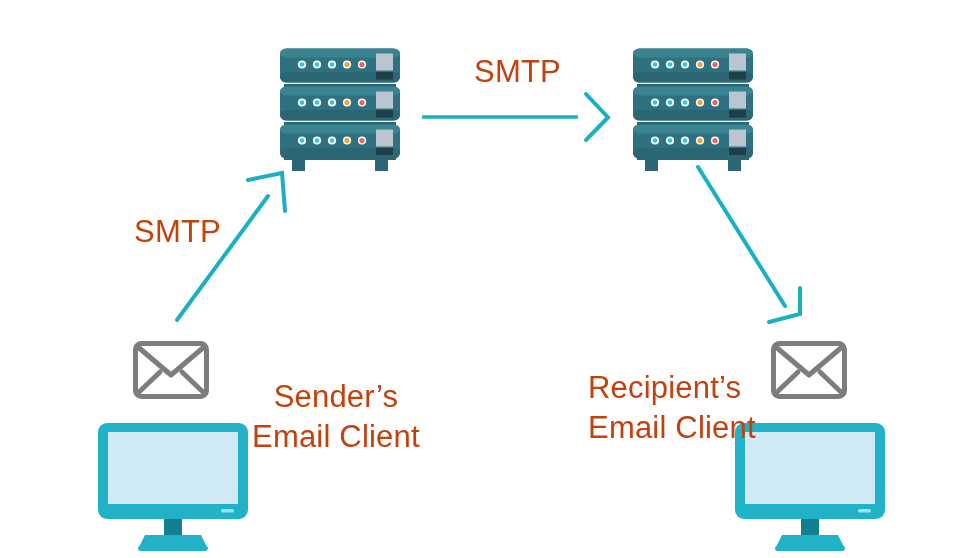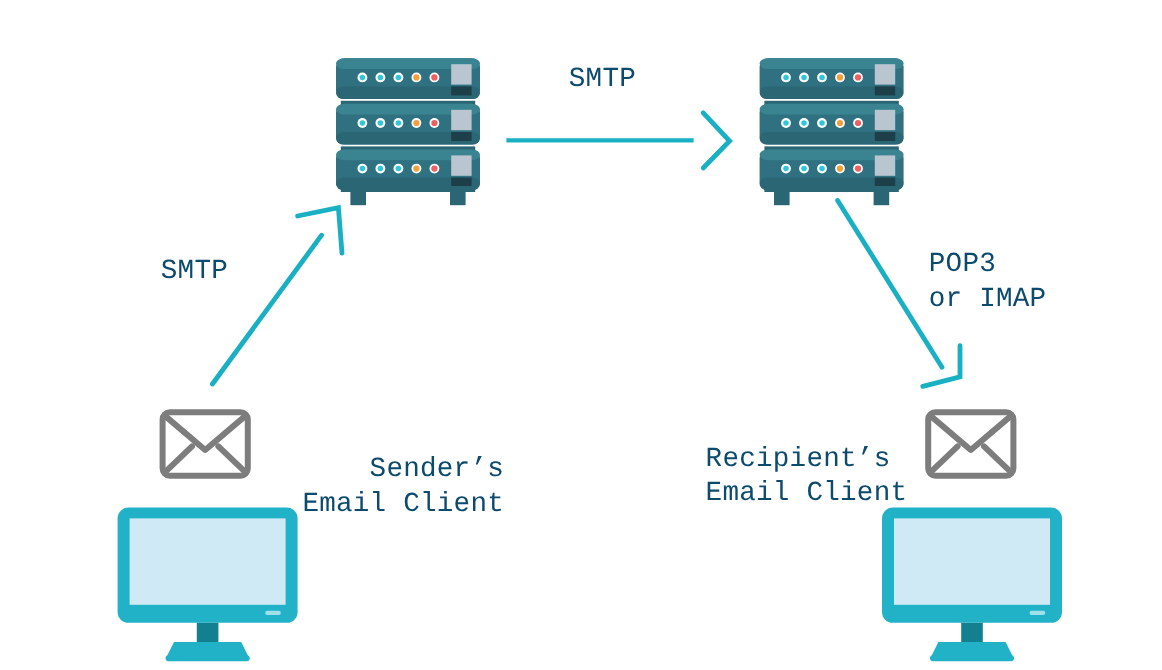--- a/index.html
+++ b/index.html
@@ -17,31 +17,31 @@
   }
   #vector-layer {
     position: absolute;
     left: 0;
     top: 0;
     width: 968px;
     height: 558px;
   }
   .label {
     position: absolute;
-    color: #0c4a6e;
-    font-family: Liberation Mono, monospace;
-    font-size: 23px;
+    color: #c2410c;
+    font-family: Liberation Sans, sans-serif;
+    font-size: 31px;
     line-height: 1.28;
     white-space: pre;
     letter-spacing: 0.2px;
   }
   #label-smtp-top      { left: 474px; top: 52px; }
   #label-smtp-left     { left: 134px; top: 212px; }
   #label-pop3-imap     { left: 774px; top: 206px; }
-  #label-sender        { left: 252px; top: 377px; text-align: right; }
+  #label-sender        { left: 252px; top: 377px; text-align: center; }
   #label-recipient     { left: 588px; top: 368px; text-align: right; width: 140px; }
 </style>
 </head>
 <body>
 
 <div id="stage">
 
   <svg id="vector-layer" viewBox="0 0 968 558" xmlns="http://www.w3.org/2000/svg">
 
     <defs>
@@ -129,22 +129,20 @@
     </g>
     <g>
       <use href="#monitor-icon" x="735" y="423"></use>
     </g>
   </svg>
 
   <div class="label" id="label-smtp-top">SMTP</div>
 
   <div class="label" id="label-smtp-left">SMTP</div>
 
-  <div class="label" id="label-pop3-imap">POP3
-or IMAP</div>
 
   <div class="label" id="label-sender">Sender’s
 Email Client</div>
 
   <div class="label" id="label-recipient">Recipient’s
 Email Client</div>
 
 </div>
 
 </body></html>

